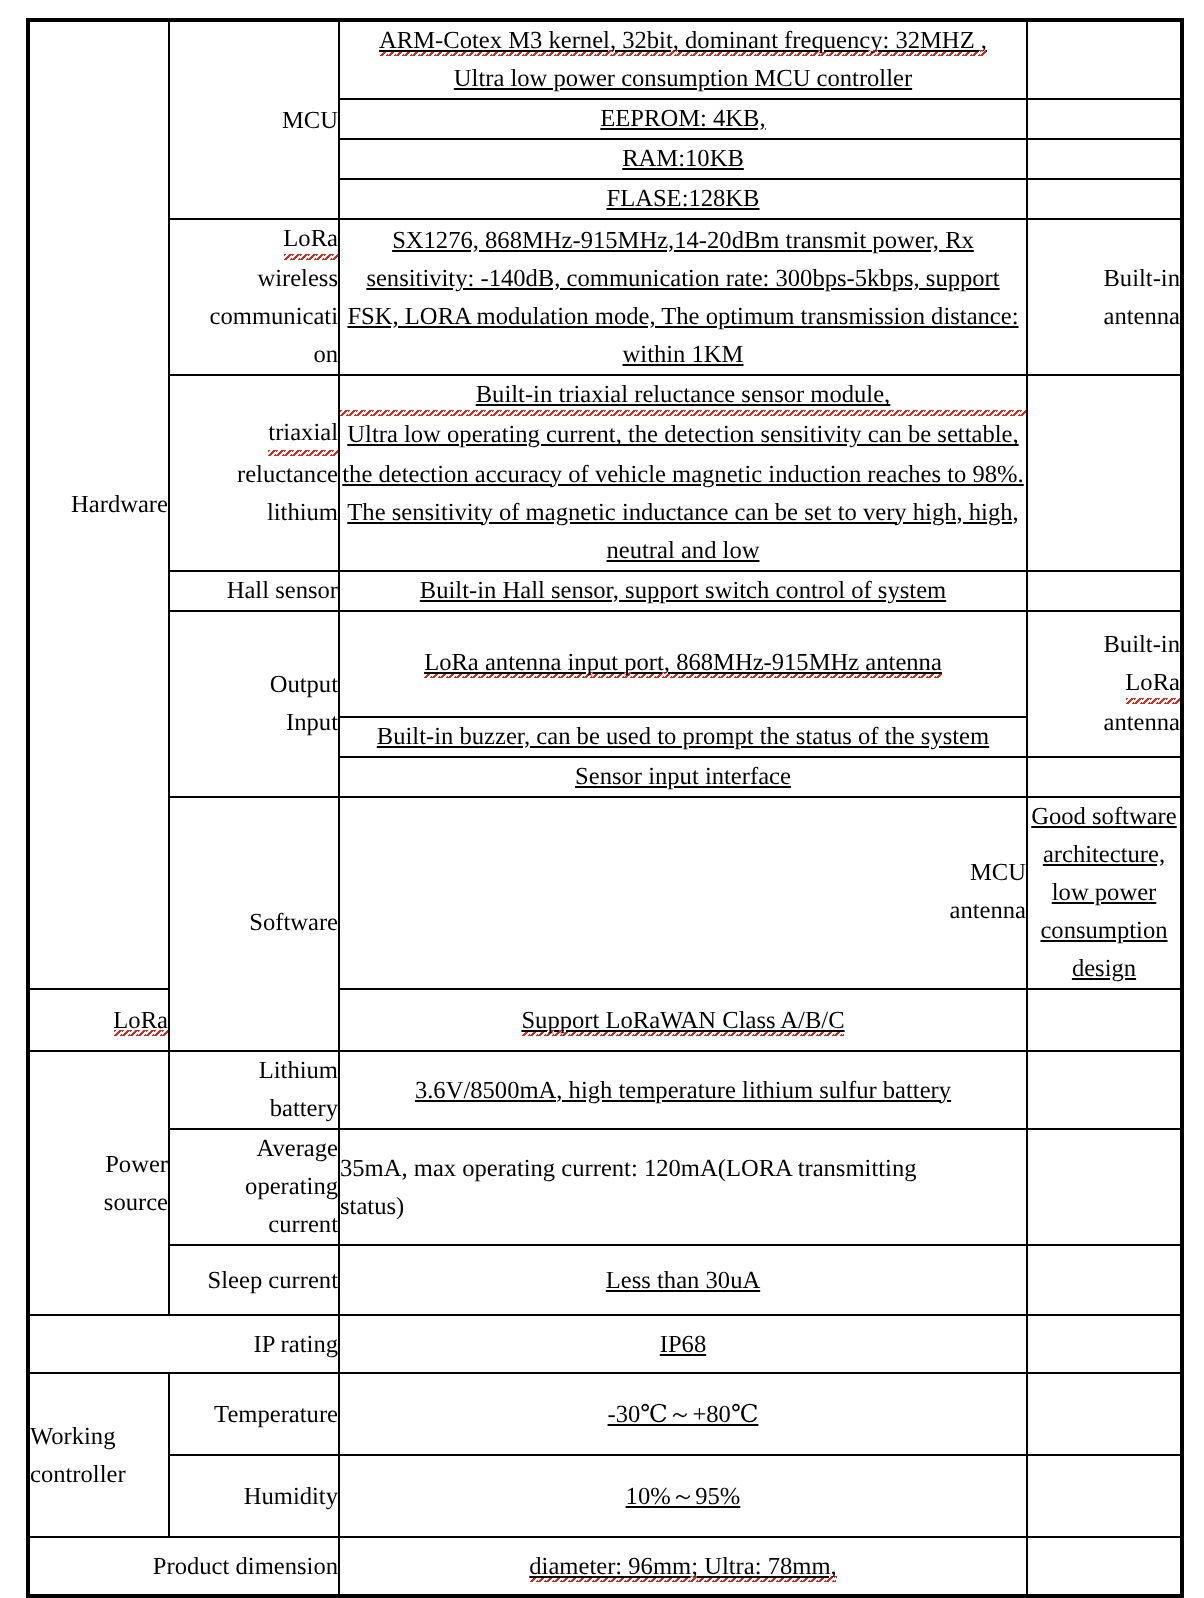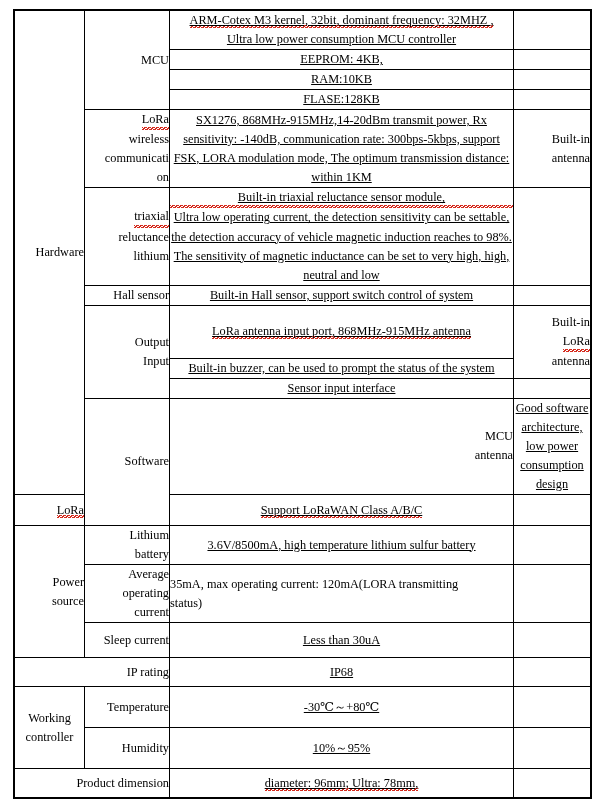--- a/index.html
+++ b/index.html
@@ -65,21 +65,21 @@
     text-align: justify;
     text-justify: inter-word;
     padding: 3px 8px 3px 7px;
   }
 
   .lead-wide { line-height: 2.5; }
   .lead-mid  { line-height: 1.95; }
   .lead-tight{ line-height: 1.42; margin-top: 40px; }
 
   .lbl-left {
-    text-align: center;
+    text-align: left;
     padding-left: 5px;
   }
 
   
   .sq {
     background-image:
       repeating-linear-gradient(135deg,
         #d52b1e 0px, #d52b1e 1px,
         rgba(0,0,0,0) 1px, rgba(0,0,0,0) 2px);
     background-repeat: repeat-x;

